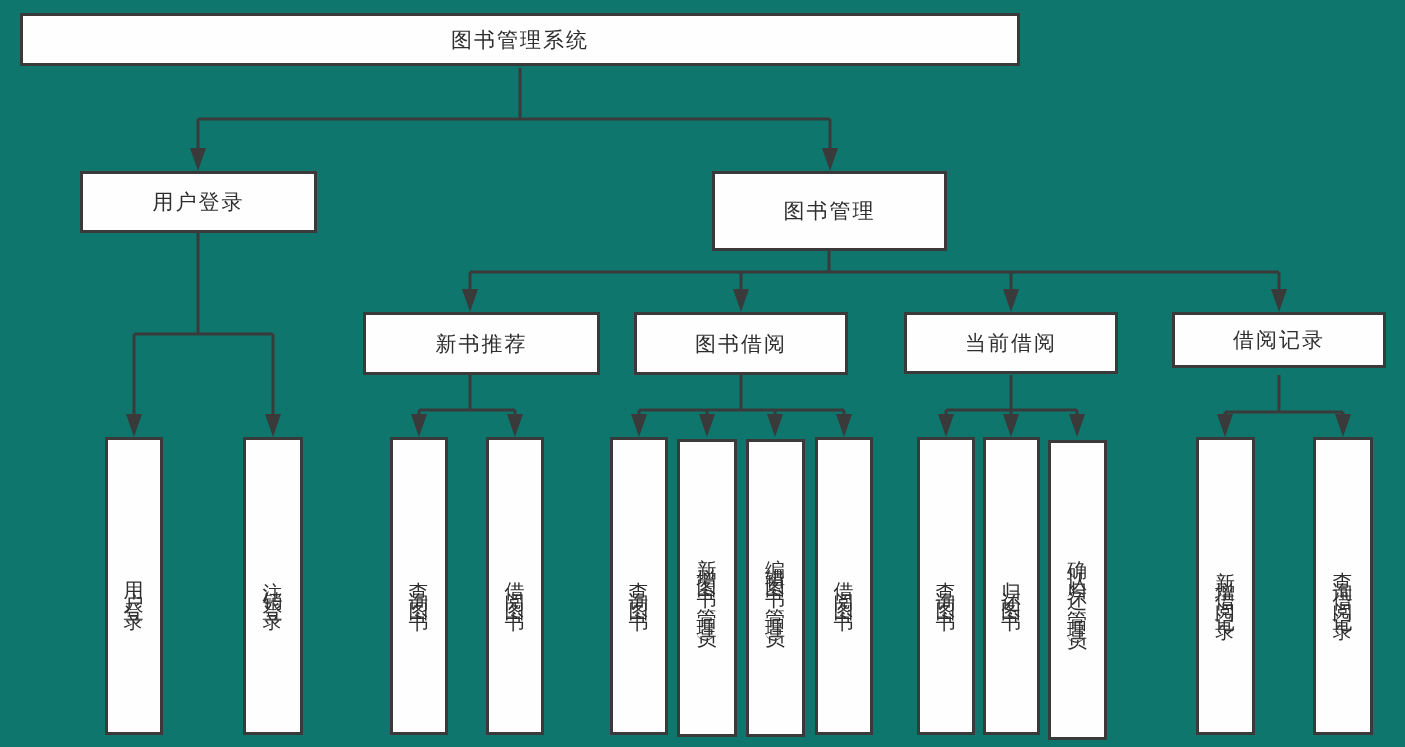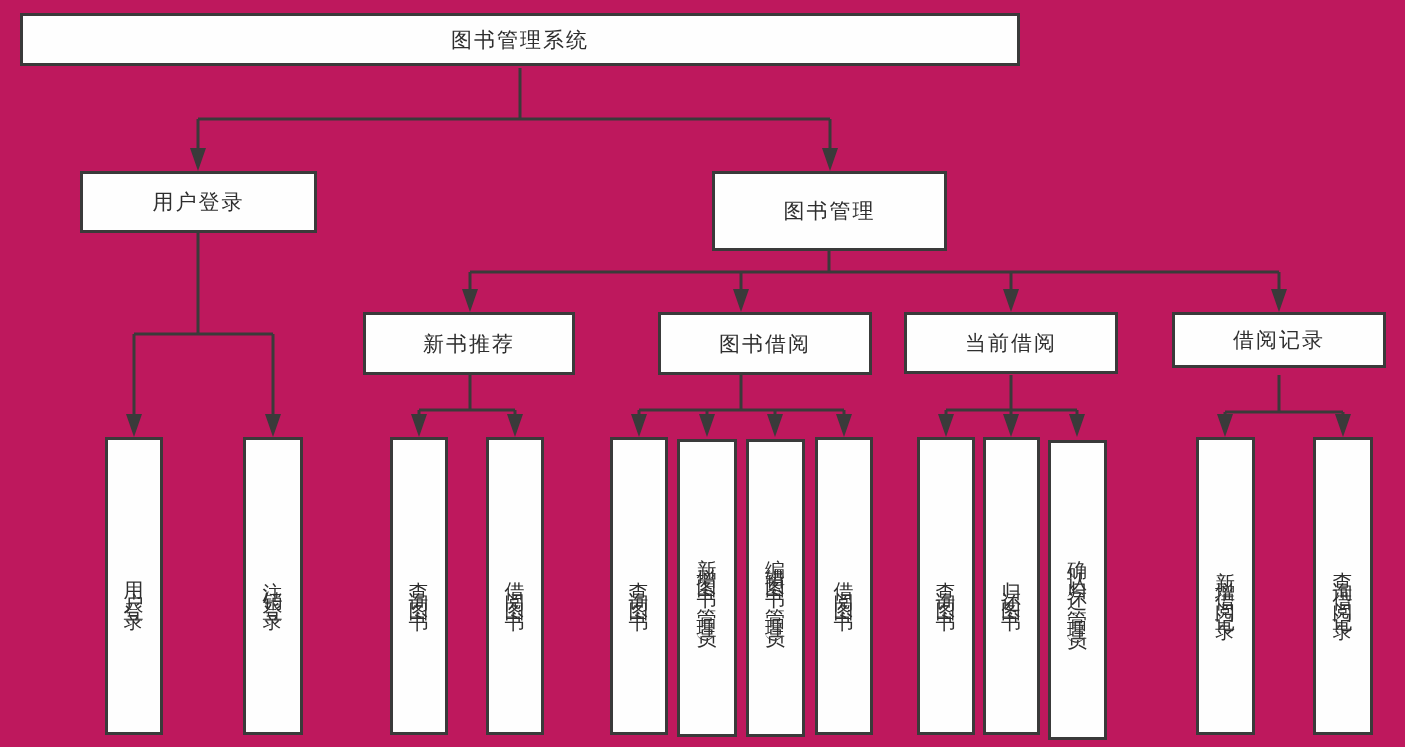--- a/index.html
+++ b/index.html
@@ -4,21 +4,21 @@
 <style>
   html, body {
     margin: 0;
     padding: 0;
     background: #ffffff;
   }
   .canvas {
     position: relative;
     width: 1405px;
     height: 747px;
-    background: #be185d;
+    background: #0f766e;
     font-family: "Liberation Sans", sans-serif;
     overflow: hidden;
   }
   .connectors {
     position: absolute;
     left: 0;
     top: 0;
     width: 1405px;
     height: 747px;
     pointer-events: none;
@@ -118,24 +118,24 @@
     <span>图书管理系统</span>
   </div>
 
   <div class="box h-box" style="left:80px; top:171px; width:237px; height:62px;">
     <span>用户登录</span>
   </div>
   <div class="box h-box" style="left:712px; top:171px; width:235px; height:80px;">
     <span>图书管理</span>
   </div>
 
-  <div class="box h-box" style="left:363px; top:312px; width:212px; height:63px;">
+  <div class="box h-box" style="left:363px; top:312px; width:237px; height:63px;">
     <span>新书推荐</span>
   </div>
-  <div class="box h-box" style="left:658px; top:312px; width:214px; height:63px;">
+  <div class="box h-box" style="left:634px; top:312px; width:214px; height:63px;">
     <span>图书借阅</span>
   </div>
   <div class="box h-box" style="left:904px; top:312px; width:214px; height:62px;">
     <span>当前借阅</span>
   </div>
   <div class="box h-box" style="left:1172px; top:312px; width:214px; height:56px;">
     <span>借阅记录</span>
   </div>
 
   <div class="box v-box" style="left:105px; top:437px; width:58px; height:298px;">

